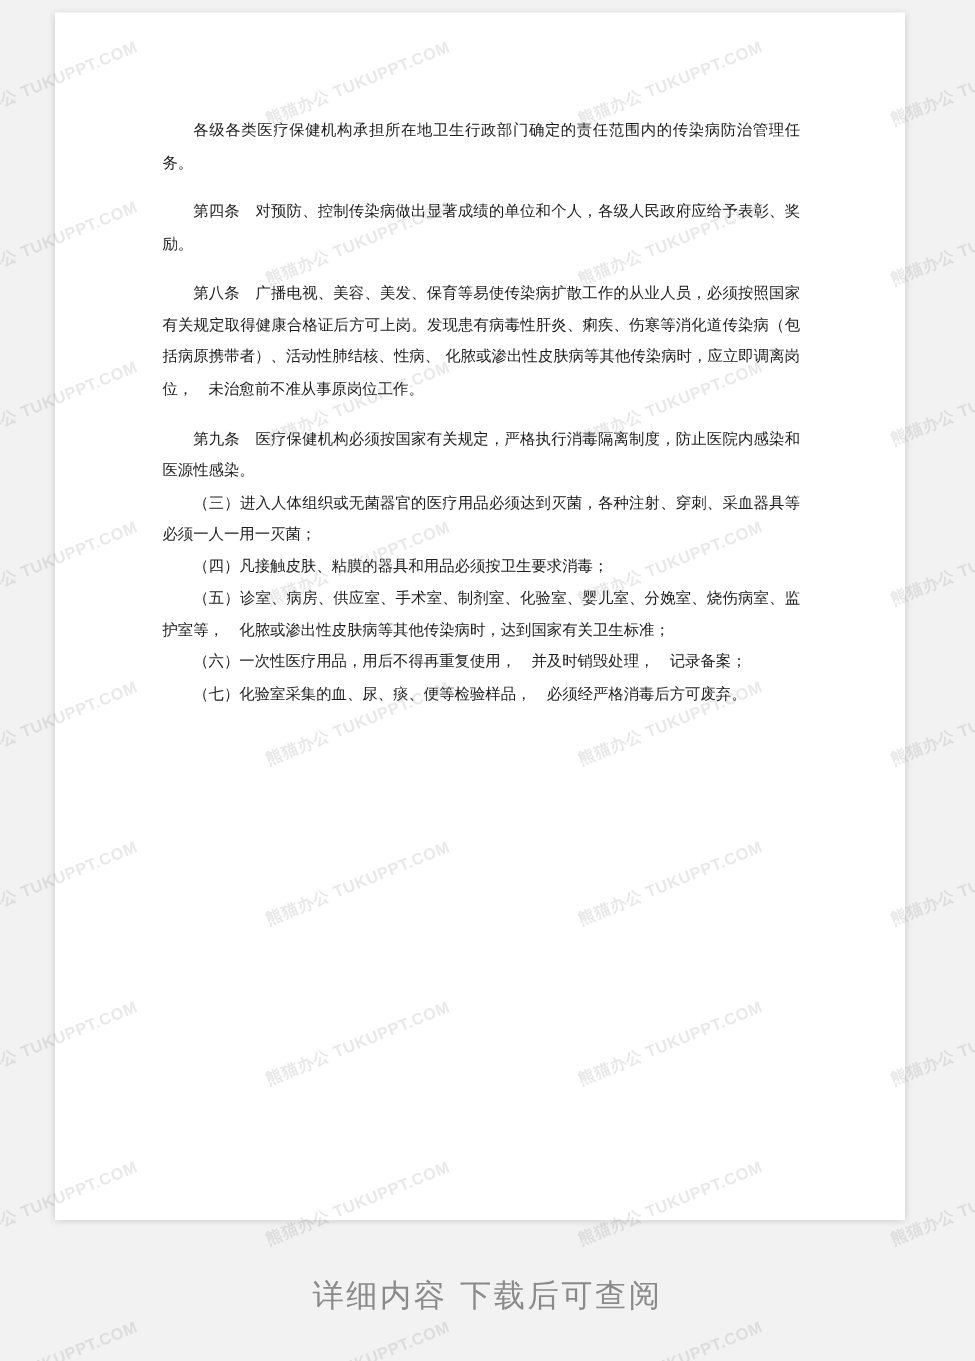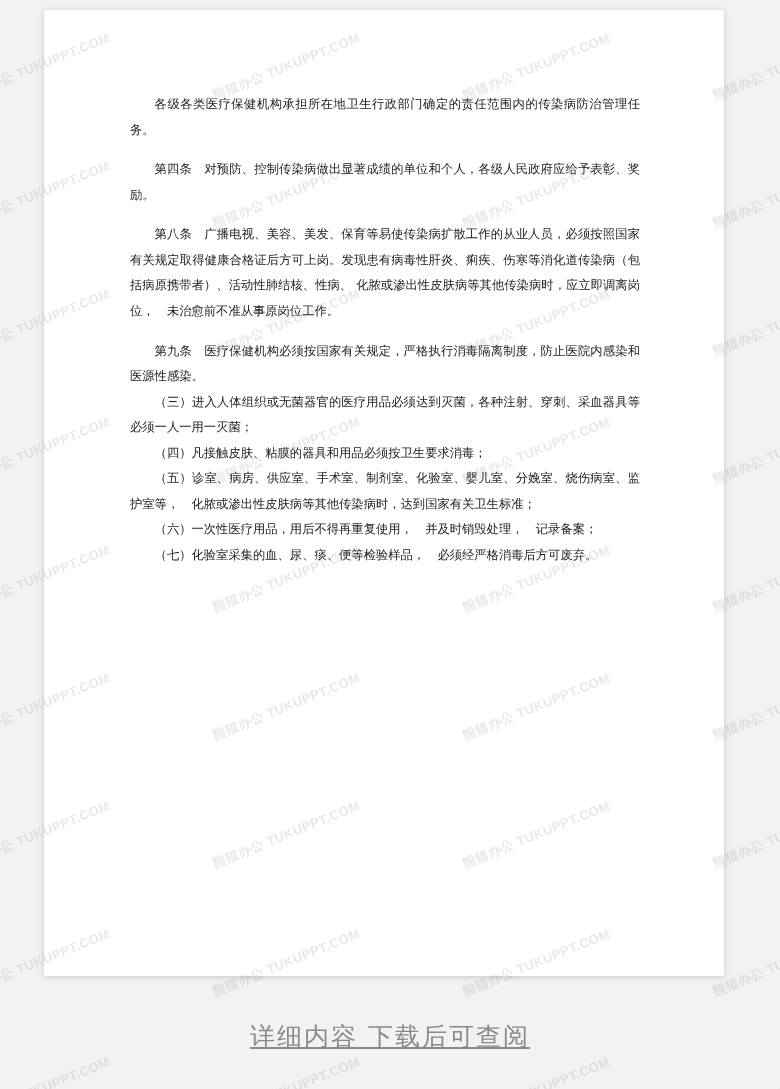--- a/index.html
+++ b/index.html
@@ -76,21 +76,20 @@
     position: absolute;
     left: 0;
     top: 1020px;
     width: 780px;
     text-align: center;
     font-family: "DejaVu Sans", "Liberation Sans", sans-serif;
     font-size: 25px;
     color: #8a8a8a;
     letter-spacing: 2px;
     z-index: 6;
-    text-decoration: underline;
   }
 </style>
 </head>
 <body>
 
 <div class="page-wrap">
 
   <div class="sheet">
     <div class="doc-body">
 

